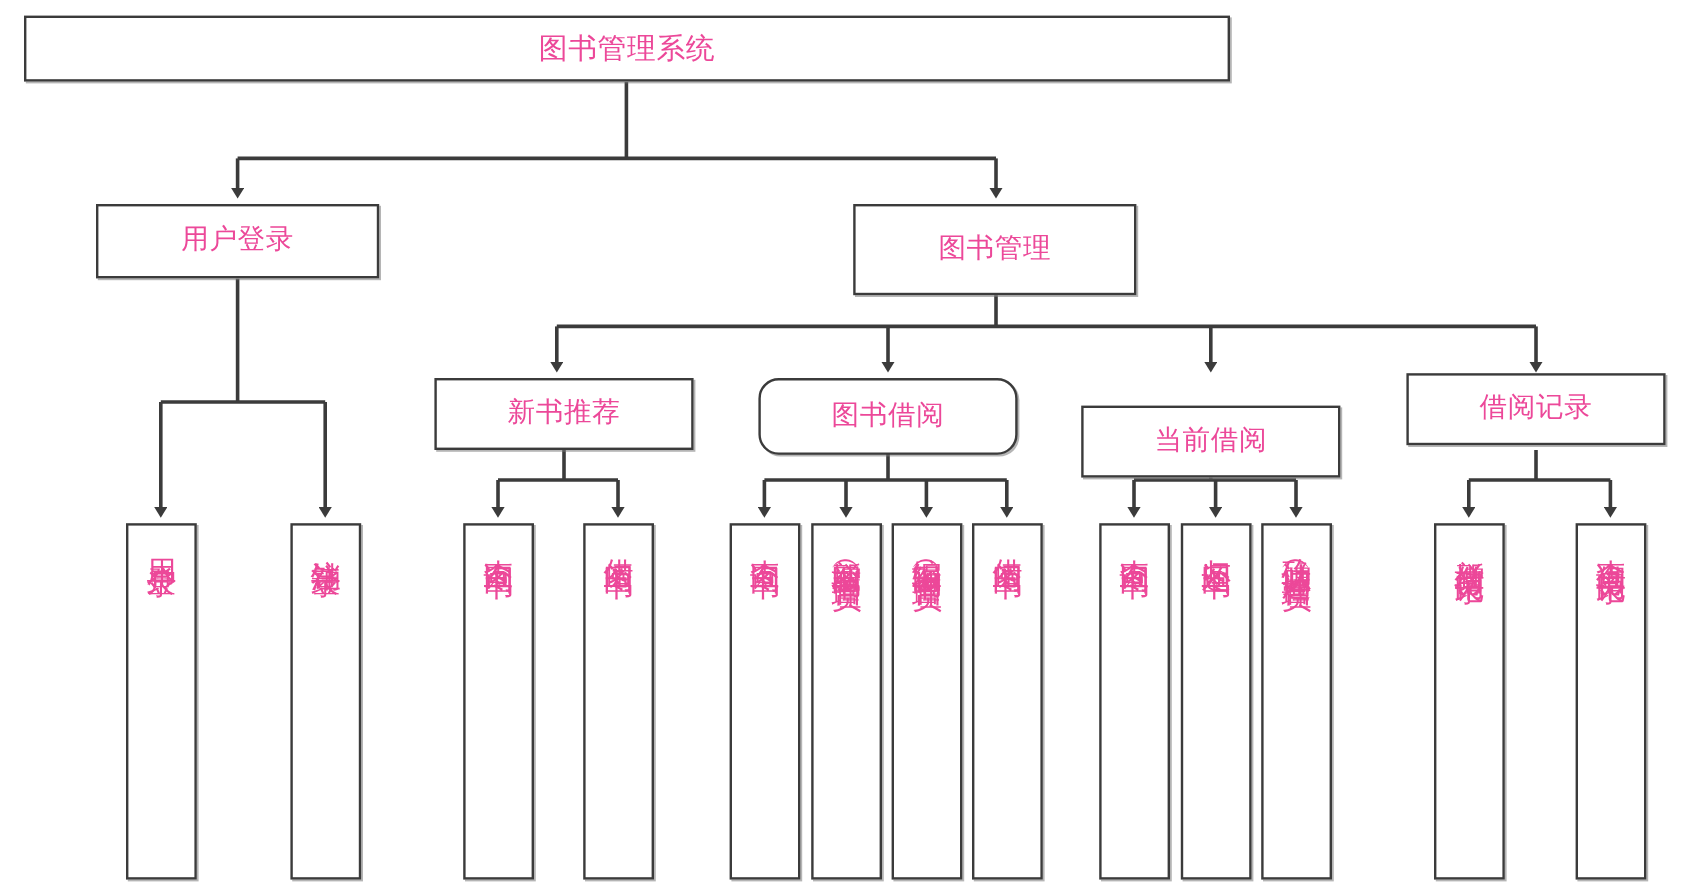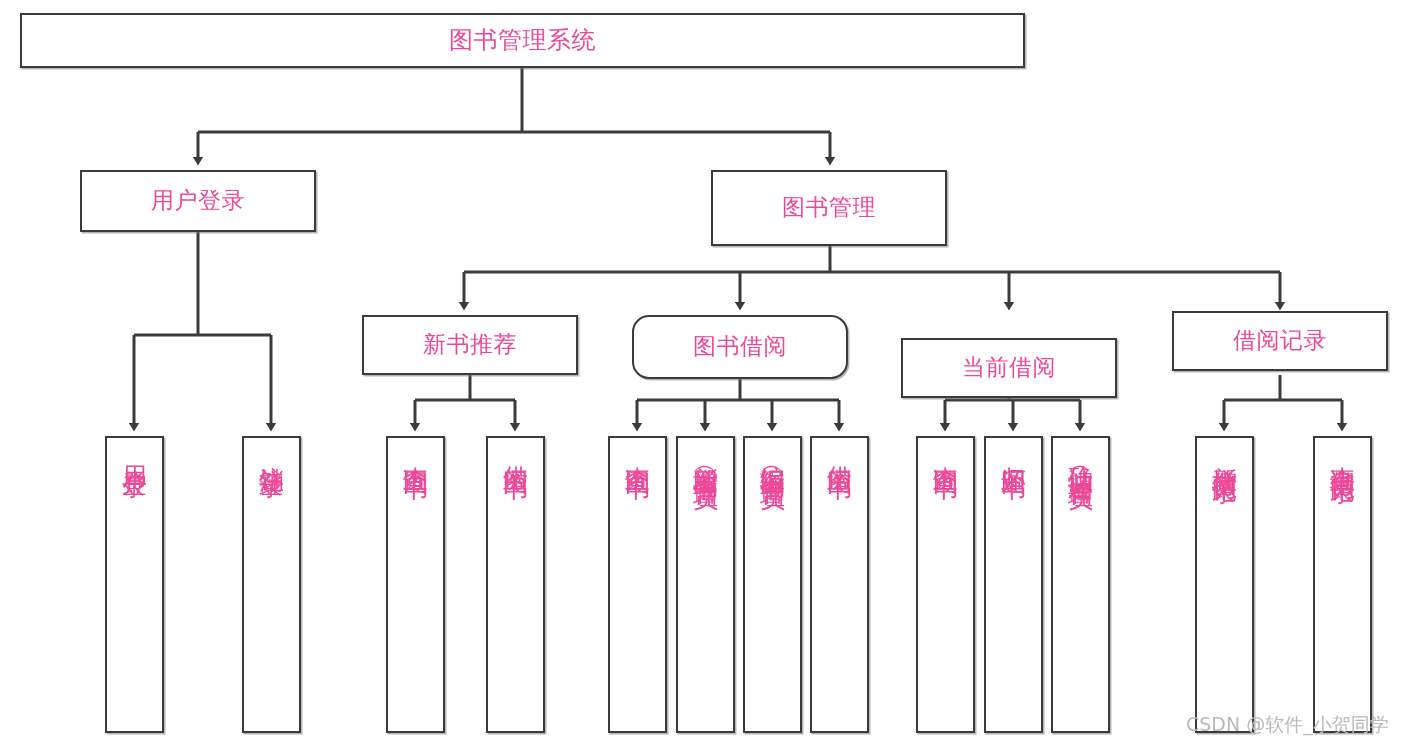--- a/index.html
+++ b/index.html
@@ -191,15 +191,14 @@
     <span class="label">确认归还（管理员）</span>
   </div>
 
   <div class="node vert" style="left:1195px; top:436px; width:59px; height:297px;">
     <span class="label">新增借阅记录</span>
   </div>
   <div class="node vert" style="left:1313px; top:436px; width:59px; height:297px;">
     <span class="label">查询借阅记录</span>
   </div>
 
-  <div class="watermark">CSDN @软件_小贺同学</div>
 
 </div>
 
 </body></html>

